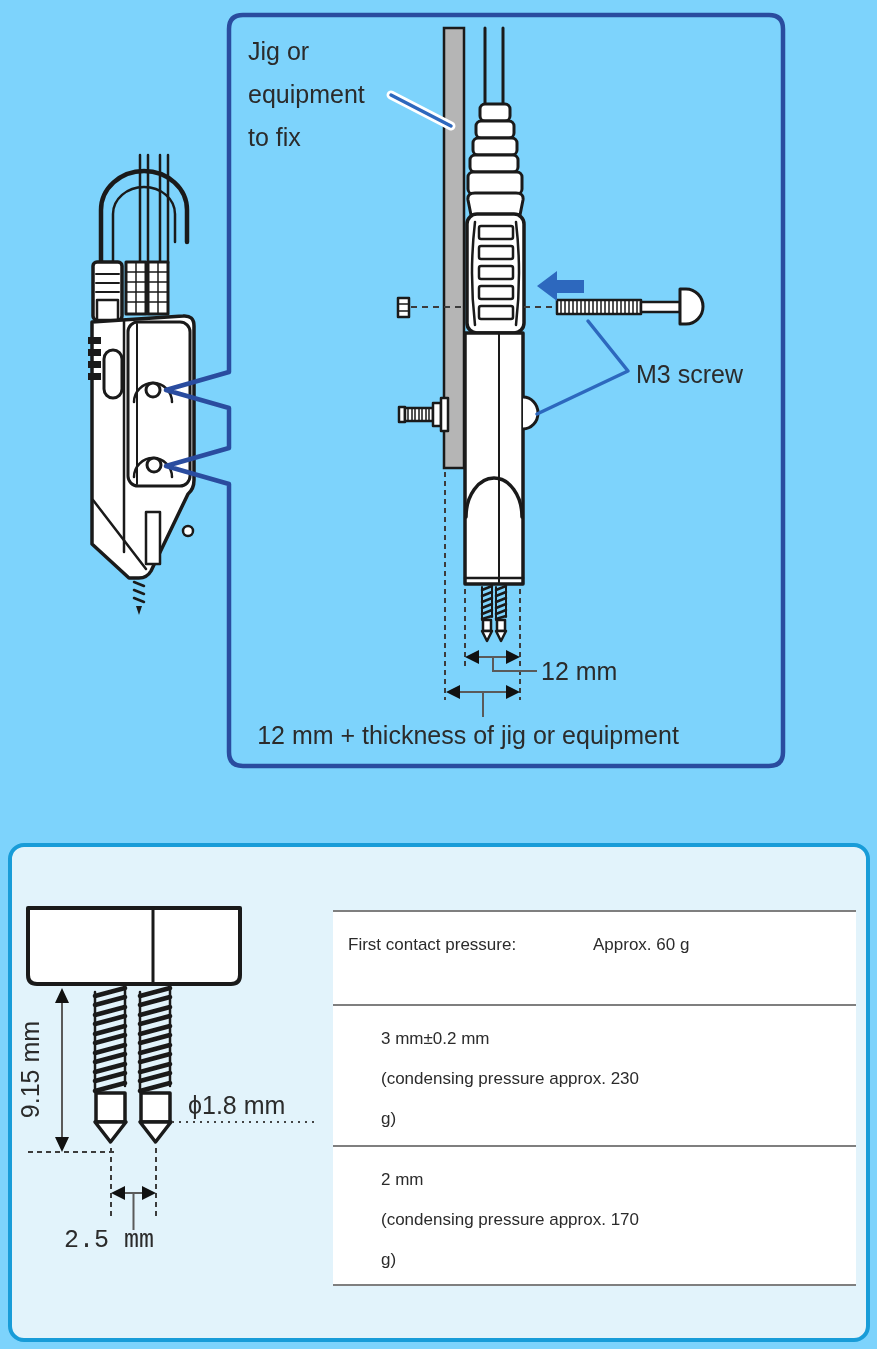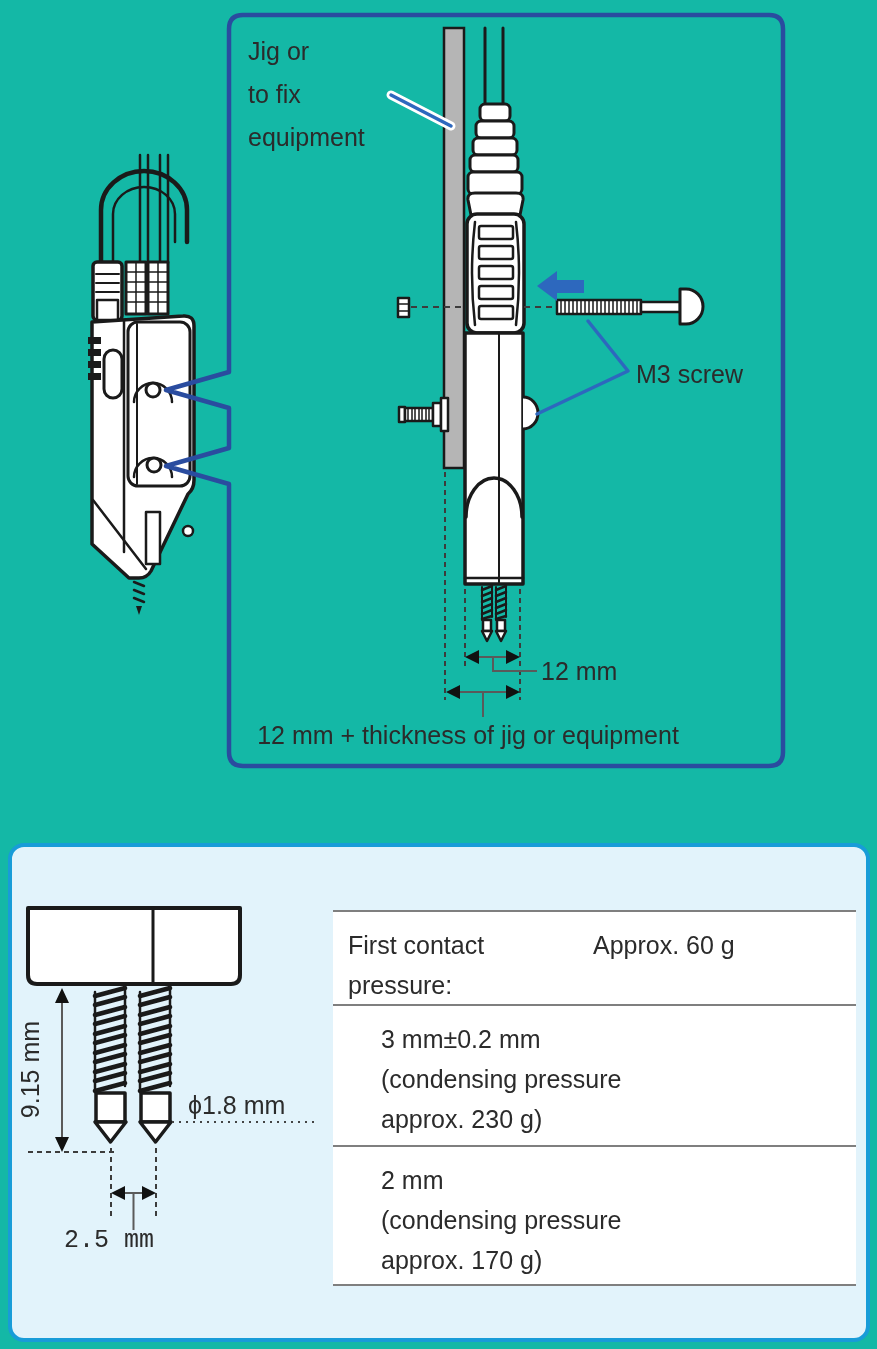--- a/index.html
+++ b/index.html
@@ -1,16 +1,16 @@
 <!DOCTYPE html>
 <html style="--navy: #2A4C9F; --callout: #2D68BE; --cyan-border: #189CD8; --cyan-fill: #E2F3FB; --jig-gray: #B5B5B5; --ink: #1A1A1A; --text: #2B2B2B; --rule: #7F7F7F;"><head>
 <meta charset="utf-8">
 <style>
   html,body{margin:0;padding:0;background:#fff;}
-  .page{position:relative;width:877px;height:1349px;background:#14b8a6;overflow:hidden;
+  .page{position:relative;width:877px;height:1349px;background:#7dd3fc;overflow:hidden;
         font-family:"Liberation Sans","DejaVu Sans",sans-serif;color:var(--text,#2B2B2B);}
   svg{position:absolute;left:0;top:0;}
   
   .ln{stroke:var(--ink,#1A1A1A);fill:none;stroke-width:3;stroke-linejoin:round;stroke-linecap:round;}
   .ln-w{stroke:var(--ink,#1A1A1A);fill:#fff;stroke-width:3;stroke-linejoin:round;}
   .w15{stroke-width:1.5}.w2{stroke-width:2}.w25{stroke-width:2.5}.w3{stroke-width:3}
   .w35{stroke-width:3.5}.w4{stroke-width:4}.w45{stroke-width:4.5}
   .jig{fill:var(--jig-gray,#B5B5B5);stroke:var(--ink,#1A1A1A);stroke-width:2.5;}
   .dash{stroke:#3c3c3c;stroke-width:2;fill:none;stroke-dasharray:6 5;}
   .dash2{stroke:#3c3c3c;stroke-width:2;fill:none;stroke-dasharray:5 4;}
@@ -28,21 +28,21 @@
   #jig-label{left:248px;top:30px;line-height:43px;}
   #m3-label{left:636px;top:360px;}
   #dim12-label{left:541px;top:657px;}
   #caption-label{left:228px;top:721px;width:480px;text-align:center;}
   #pin-length-label{left:16px;top:1152px;width:165px;text-align:center;
       transform:rotate(-90deg);transform-origin:0 0;}
   #tip-dia-label{left:188px;top:1091px;}
   #pitch-label{left:64px;top:1226px;width:104px;font-family:Liberation Mono, monospace;}
   
   .spec-table{position:absolute;left:333px;top:910px;width:523px;background:#fff;
-      border-bottom:2px solid var(--rule,#7F7F7F);font-size:25px;line-height:40px;}
+      border-bottom:2px solid var(--rule,#7F7F7F);font-size:17px;line-height:40px;}
   .spec-row{display:flex;border-top:2px solid var(--rule,#7F7F7F);box-sizing:border-box;}
   .spec-row:nth-child(1){height:94px;}
   .spec-row:nth-child(2){height:141px;}
   .spec-row:nth-child(3){height:139px;}
   .spec-label{width:212px;padding:13px 0 0 15px;box-sizing:border-box;}
   .spec-value{flex:1;padding:13px 0 0 0;margin-left:48px;}
   .spec-note{max-width:258px;}
 </style>
 </head>
 <body>
@@ -185,22 +185,22 @@
         <path class="dot" d="M172,1122 H314"></path>
         <path class="dash2" d="M111,1148 V1216 M156,1148 V1216"></path>
         <path class="dim" d="M124,1193 H143 M133.5,1193 V1230"></path>
         <path class="head" d="M111,1193 L125,1186 V1200 Z M156,1193 L142,1186 V1200 Z"></path>
       </g>
     </g>
   </svg>
 
   <div class="txt" id="jig-label">
     <div>Jig or</div>
+    <div>equipment</div>
     <div>to fix</div>
-    <div>equipment</div>
   </div>
   <div class="txt" id="m3-label">M3 screw</div>
   <div class="txt" id="dim12-label">12 mm</div>
   <div class="txt" id="caption-label">12 mm + thickness of jig or equipment</div>
 
   <div class="txt" id="pin-length-label">9.15 mm</div>
   <div class="txt" id="tip-dia-label">ϕ1.8 mm</div>
   <div class="txt" id="pitch-label">2.5 mm</div>
 
   <div class="spec-table">

